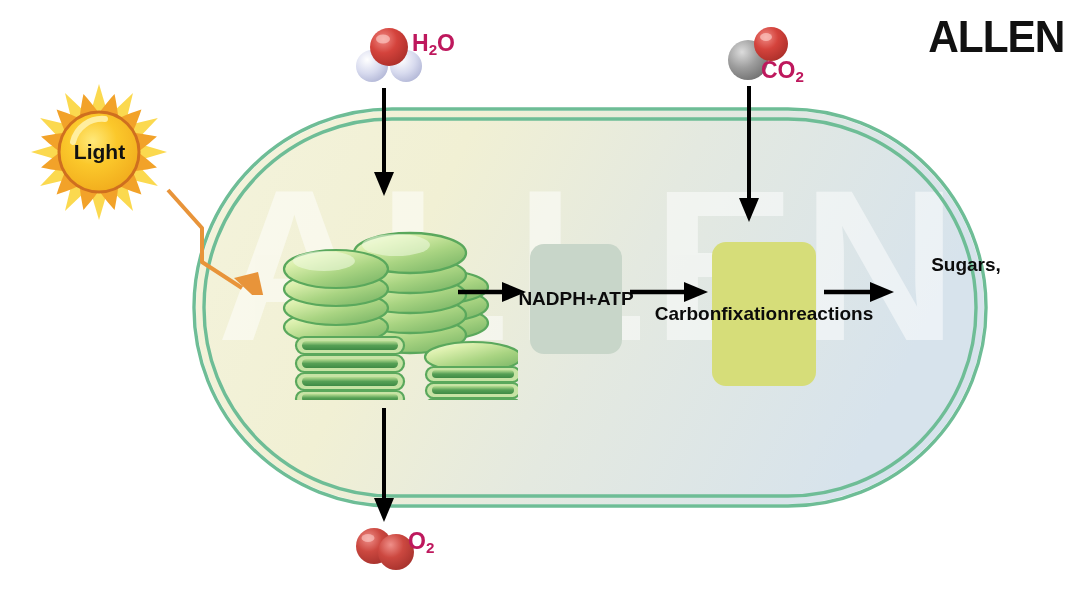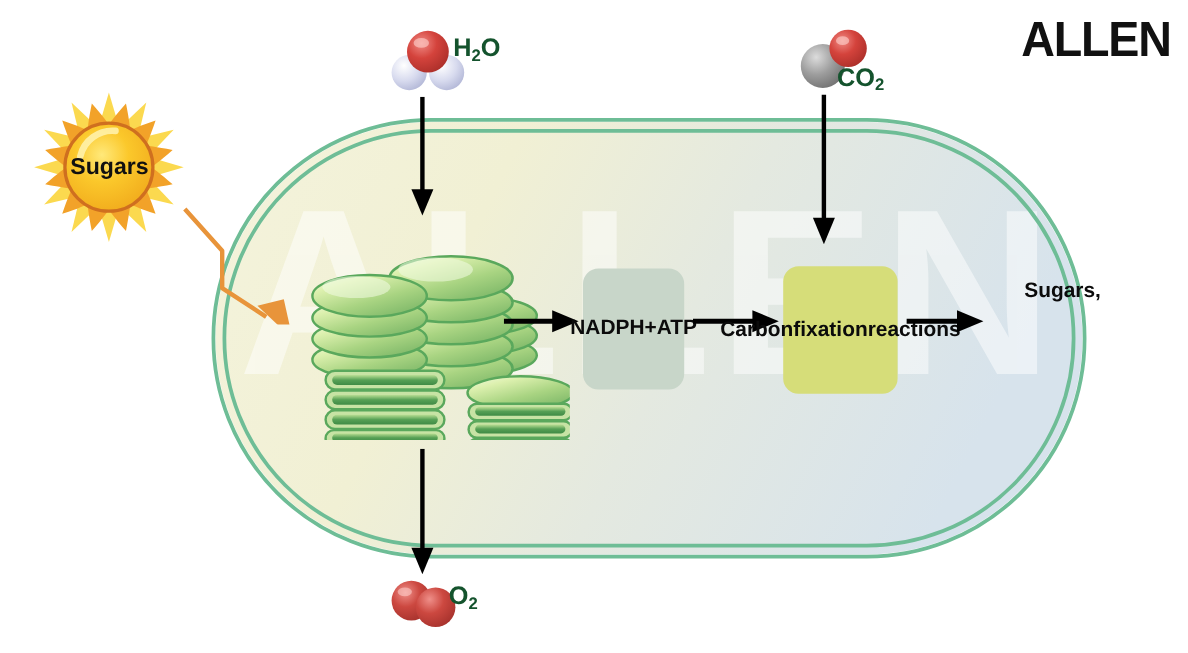--- a/index.html
+++ b/index.html
@@ -23,21 +23,21 @@
     letter-spacing:-1px;
     color:#111111;
     transform:scaleX(1.06) scaleY(1.12);
     transform-origin:right top;
   }
 
   
   .mol-label{
     font-weight:bold;
     font-size:23px;
-    color:#14532d;
+    color:#be185d;
     letter-spacing:0px;
     white-space:nowrap;
   }
   .mol-label sub{font-size:0.66em;vertical-align:-0.28em;font-weight:bold;}
 
   
   .procbox{
     display:flex;flex-direction:row;
     align-items:center;justify-content:center;
     text-align:center;
@@ -199,21 +199,21 @@
         <path d="M0,-60 C7,-46 9,-40 13,-30 L-13,-30 C-9,-40 -7,-46 0,-60 Z" transform="rotate(225)"></path>
         <path d="M0,-60 C7,-46 9,-40 13,-30 L-13,-30 C-9,-40 -7,-46 0,-60 Z" transform="rotate(255)"></path>
         <path d="M0,-60 C7,-46 9,-40 13,-30 L-13,-30 C-9,-40 -7,-46 0,-60 Z" transform="rotate(285)"></path>
         <path d="M0,-60 C7,-46 9,-40 13,-30 L-13,-30 C-9,-40 -7,-46 0,-60 Z" transform="rotate(315)"></path>
         <path d="M0,-60 C7,-46 9,-40 13,-30 L-13,-30 C-9,-40 -7,-46 0,-60 Z" transform="rotate(345)"></path>
       </g>
       <circle cx="0" cy="0" r="40" fill="url(#sunCore)" stroke="#cf6f1f" stroke-width="3"></circle>
       <path d="M-26,-10 A30,30 0 0 1 6,-33" fill="none" stroke="#fff3b0" stroke-width="6" stroke-linecap="round" opacity="0.85"></path>
     </g>
   </svg>
-  <div class="abs light-text" style="left:12px;top:140px;width:175px;">Sugars</div>
+  <div class="abs light-text" style="left:12px;top:140px;width:175px;">Light</div>
 
   <svg class="abs" style="left:160px;top:160px;" width="130" height="135">
     <path d="M8,30 L42,68 L42,102 L82,128" fill="none" stroke="#e8943a" stroke-width="4" stroke-linejoin="round"></path>
     <path d="M106,148 L74,118 L98,112 Z" fill="#e8943a"></path>
   </svg>
 
   <svg class="abs" style="left:352px;top:22px;" width="80" height="66">
     <defs>
       <radialGradient id="oRed" cx="0.35" cy="0.3" r="0.8">
         <stop offset="0%" stop-color="#f08a84"></stop>
@@ -271,21 +271,21 @@
     <span>NADPH</span>
     <span>+</span>
     <span>ATP</span>
   </div>
 
   <svg class="abs" style="left:630px;top:278px;" width="80" height="28">
     <line x1="0" y1="14" x2="58" y2="14" stroke="#000" stroke-width="4.5"></line>
     <path d="M78,14 L54,4 L54,24 Z" fill="#000"></path>
   </svg>
 
-  <div class="abs procbox" id="carbon-box" style="left:712px;top:242px;width:104px;height:116px;">
+  <div class="abs procbox" id="carbon-box" style="left:712px;top:242px;width:104px;height:144px;">
     <span>Carbon</span>
     <span>fixation</span>
     <span>reactions</span>
   </div>
 
   <svg class="abs" style="left:824px;top:278px;" width="72" height="28">
     <line x1="0" y1="14" x2="50" y2="14" stroke="#000" stroke-width="4.5"></line>
     <path d="M70,14 L46,4 L46,24 Z" fill="#000"></path>
   </svg>
 

